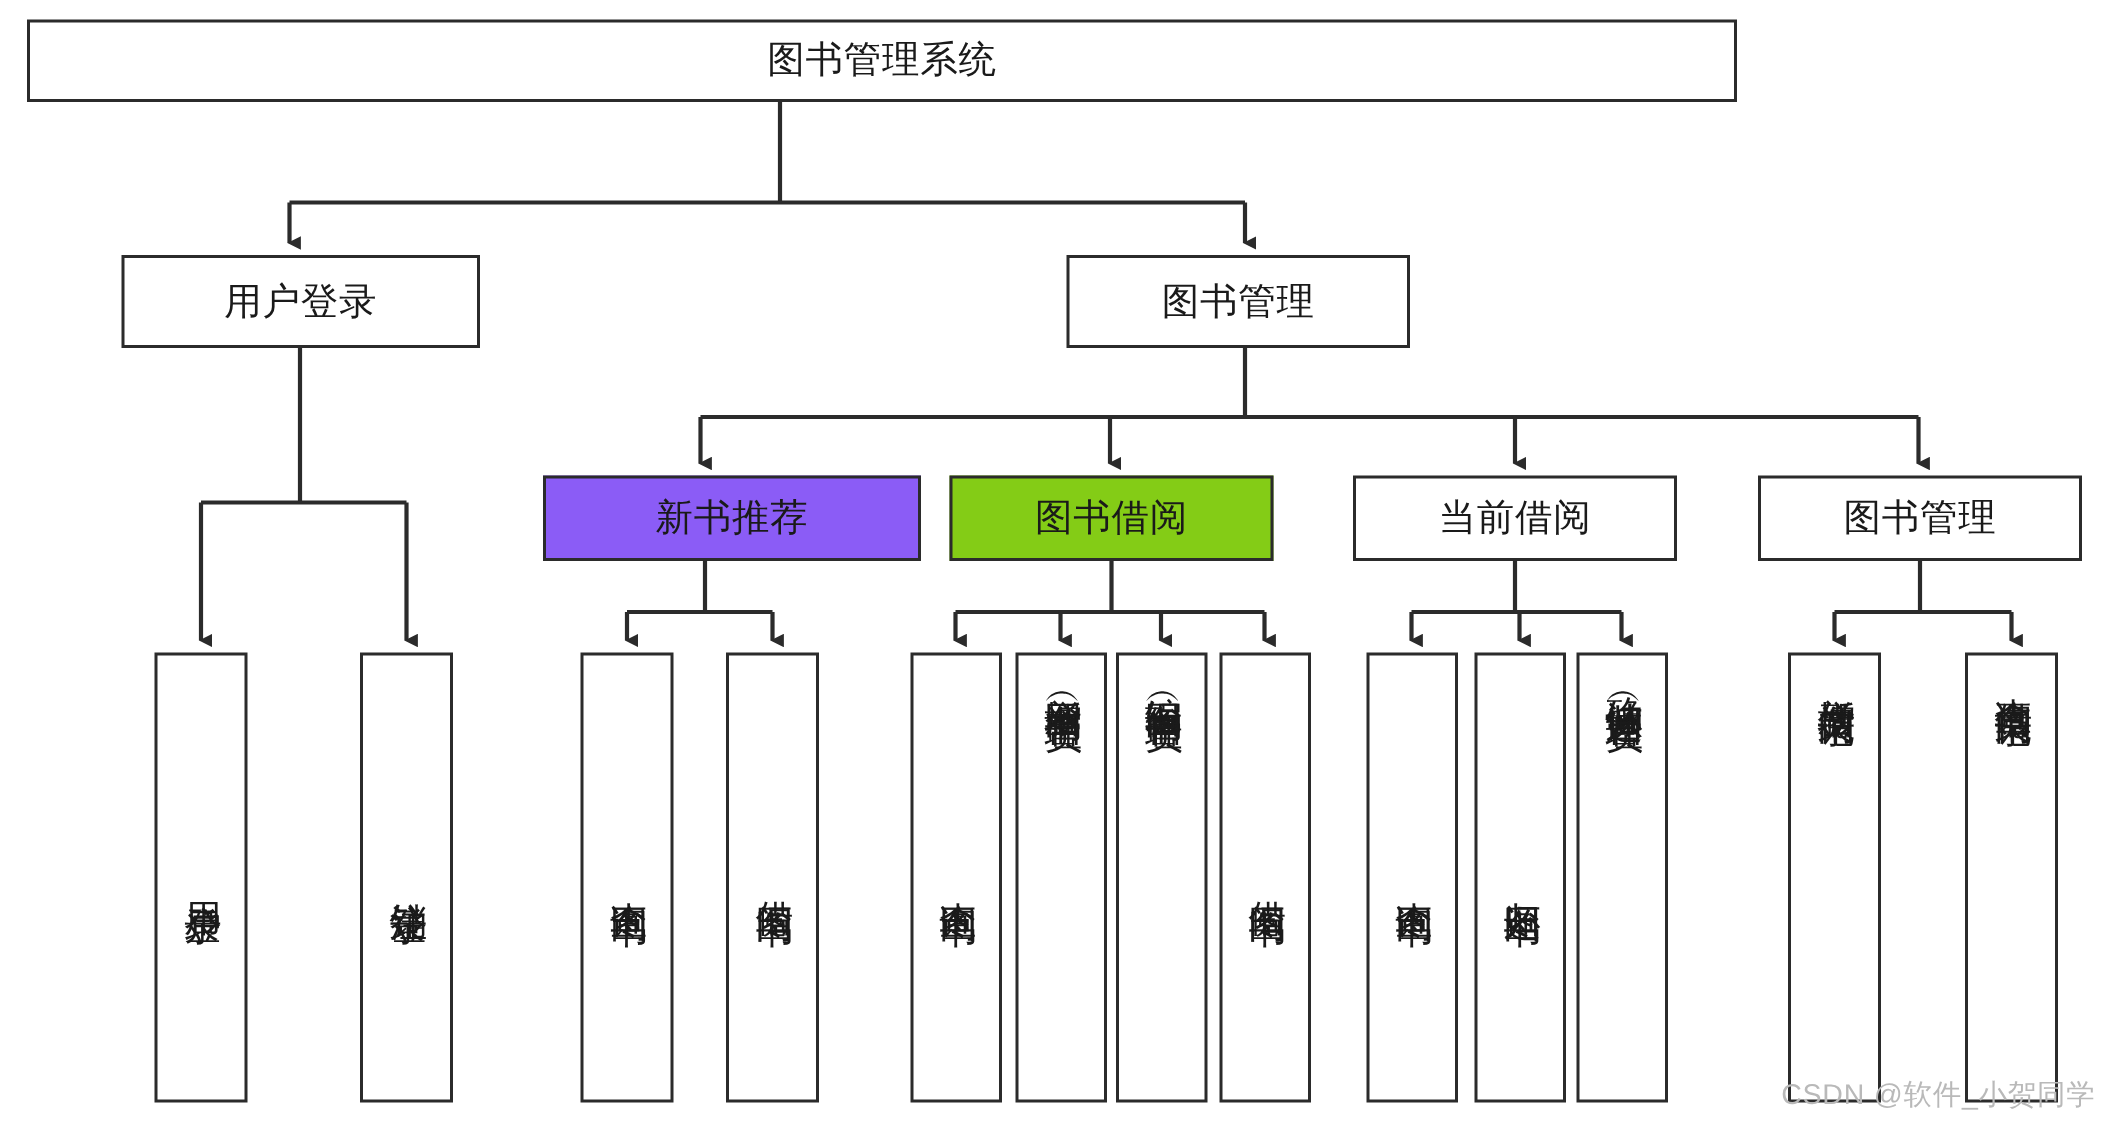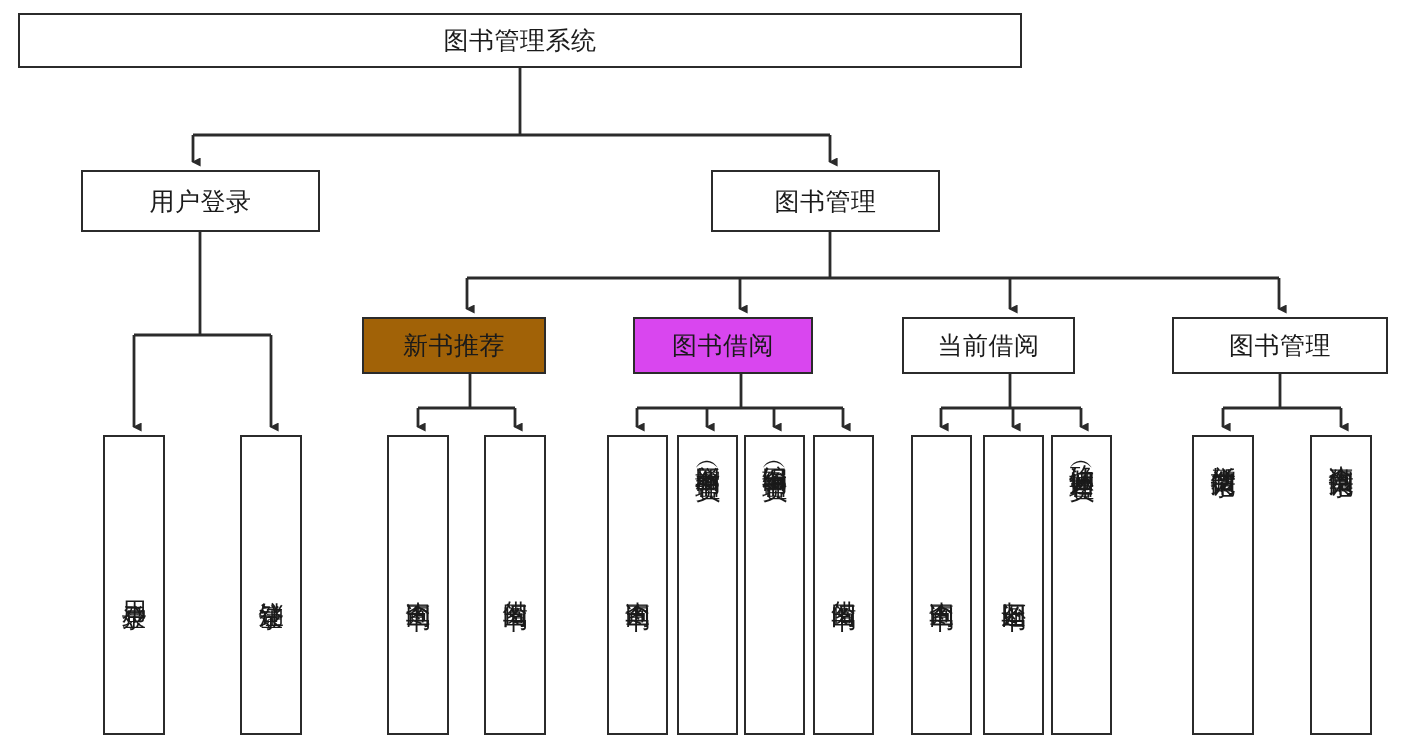--- a/index.html
+++ b/index.html
@@ -126,38 +126,38 @@
       <path d="M1013,408 L1013,427" marker-end="url(#arrowhead)"></path>
       <path d="M1081,408 L1081,427" marker-end="url(#arrowhead)"></path>
 
       <path d="M1280,374 L1280,408"></path>
       <path d="M1223,408 L1341,408"></path>
       <path d="M1223,408 L1223,427" marker-end="url(#arrowhead)"></path>
       <path d="M1341,408 L1341,427" marker-end="url(#arrowhead)"></path>
     </g>
   </svg>
 
-  <div class="node root horizontal" style="left: 18px; top: 13px; width: 1004px; height: 55px; border-color: rgb(43, 43, 43); background: rgb(255, 255, 255); color: rgb(26, 26, 26);">
+  <div class="node root horizontal" style="left: 18px; top: 13px; width: 1140px; height: 55px; border-color: rgb(43, 43, 43); background: rgb(255, 255, 255); color: rgb(26, 26, 26);">
     <span class="label">图书管理系统</span>
   </div>
 
   <div class="node horizontal" style="left: 81px; top: 170px; width: 239px; height: 62px; border-color: rgb(43, 43, 43); background: rgb(255, 255, 255); color: rgb(26, 26, 26);">
     <span class="label">用户登录</span>
   </div>
   <div class="node horizontal" style="left: 711px; top: 170px; width: 229px; height: 62px; border-color: rgb(43, 43, 43); background: rgb(255, 255, 255); color: rgb(26, 26, 26);">
     <span class="label">图书管理</span>
   </div>
 
-  <div class="node horizontal" style="left: 362px; top: 317px; width: 184px; height: 57px; border-color: rgb(43, 43, 43); background: #a16207; color: rgb(26, 26, 26);">
+  <div class="node horizontal" style="left: 362px; top: 317px; width: 252px; height: 57px; border-color: rgb(43, 43, 43); background: #8b5cf6; color: rgb(26, 26, 26);">
     <span class="label">新书推荐</span>
   </div>
-  <div class="node horizontal" style="left: 633px; top: 317px; width: 180px; height: 57px; border-color: rgb(43, 43, 43); background: #d946ef; color: rgb(26, 26, 26);">
+  <div class="node horizontal" style="left: 633px; top: 317px; width: 216px; height: 57px; border-color: rgb(43, 43, 43); background: #84cc16; color: rgb(26, 26, 26);">
     <span class="label">图书借阅</span>
   </div>
-  <div class="node horizontal" style="left: 902px; top: 317px; width: 173px; height: 57px; border-color: rgb(43, 43, 43); background: rgb(255, 255, 255); color: rgb(26, 26, 26);">
+  <div class="node horizontal" style="left: 902px; top: 317px; width: 216px; height: 57px; border-color: rgb(43, 43, 43); background: rgb(255, 255, 255); color: rgb(26, 26, 26);">
     <span class="label">当前借阅</span>
   </div>
   <div class="node horizontal" style="left: 1172px; top: 317px; width: 216px; height: 57px; border-color: rgb(43, 43, 43); background: rgb(255, 255, 255); color: rgb(26, 26, 26);">
     <span class="label">图书管理</span>
   </div>
 
   <div class="node vertical short" style="left: 103px; top: 435px; width: 62px; height: 300px; border-color: rgb(43, 43, 43); background: rgb(255, 255, 255); color: rgb(26, 26, 26);">
     <span class="label">用户登录</span>
   </div>
   <div class="node vertical short" style="left: 240px; top: 435px; width: 62px; height: 300px; border-color: rgb(43, 43, 43); background: rgb(255, 255, 255); color: rgb(26, 26, 26);">
@@ -194,14 +194,15 @@
     <span class="label">确认归还（管理员）</span>
   </div>
 
   <div class="node vertical" style="left: 1192px; top: 435px; width: 62px; height: 300px; border-color: rgb(43, 43, 43); background: rgb(255, 255, 255); color: rgb(26, 26, 26);">
     <span class="label">新增借阅记录</span>
   </div>
   <div class="node vertical" style="left: 1310px; top: 435px; width: 62px; height: 300px; border-color: rgb(43, 43, 43); background: rgb(255, 255, 255); color: rgb(26, 26, 26);">
     <span class="label">查询借阅记录</span>
   </div>
 
+  <div class="watermark" style="color: rgb(185, 185, 185);">CSDN @软件_小贺同学</div>
 
 </div>
 
 </body></html>

